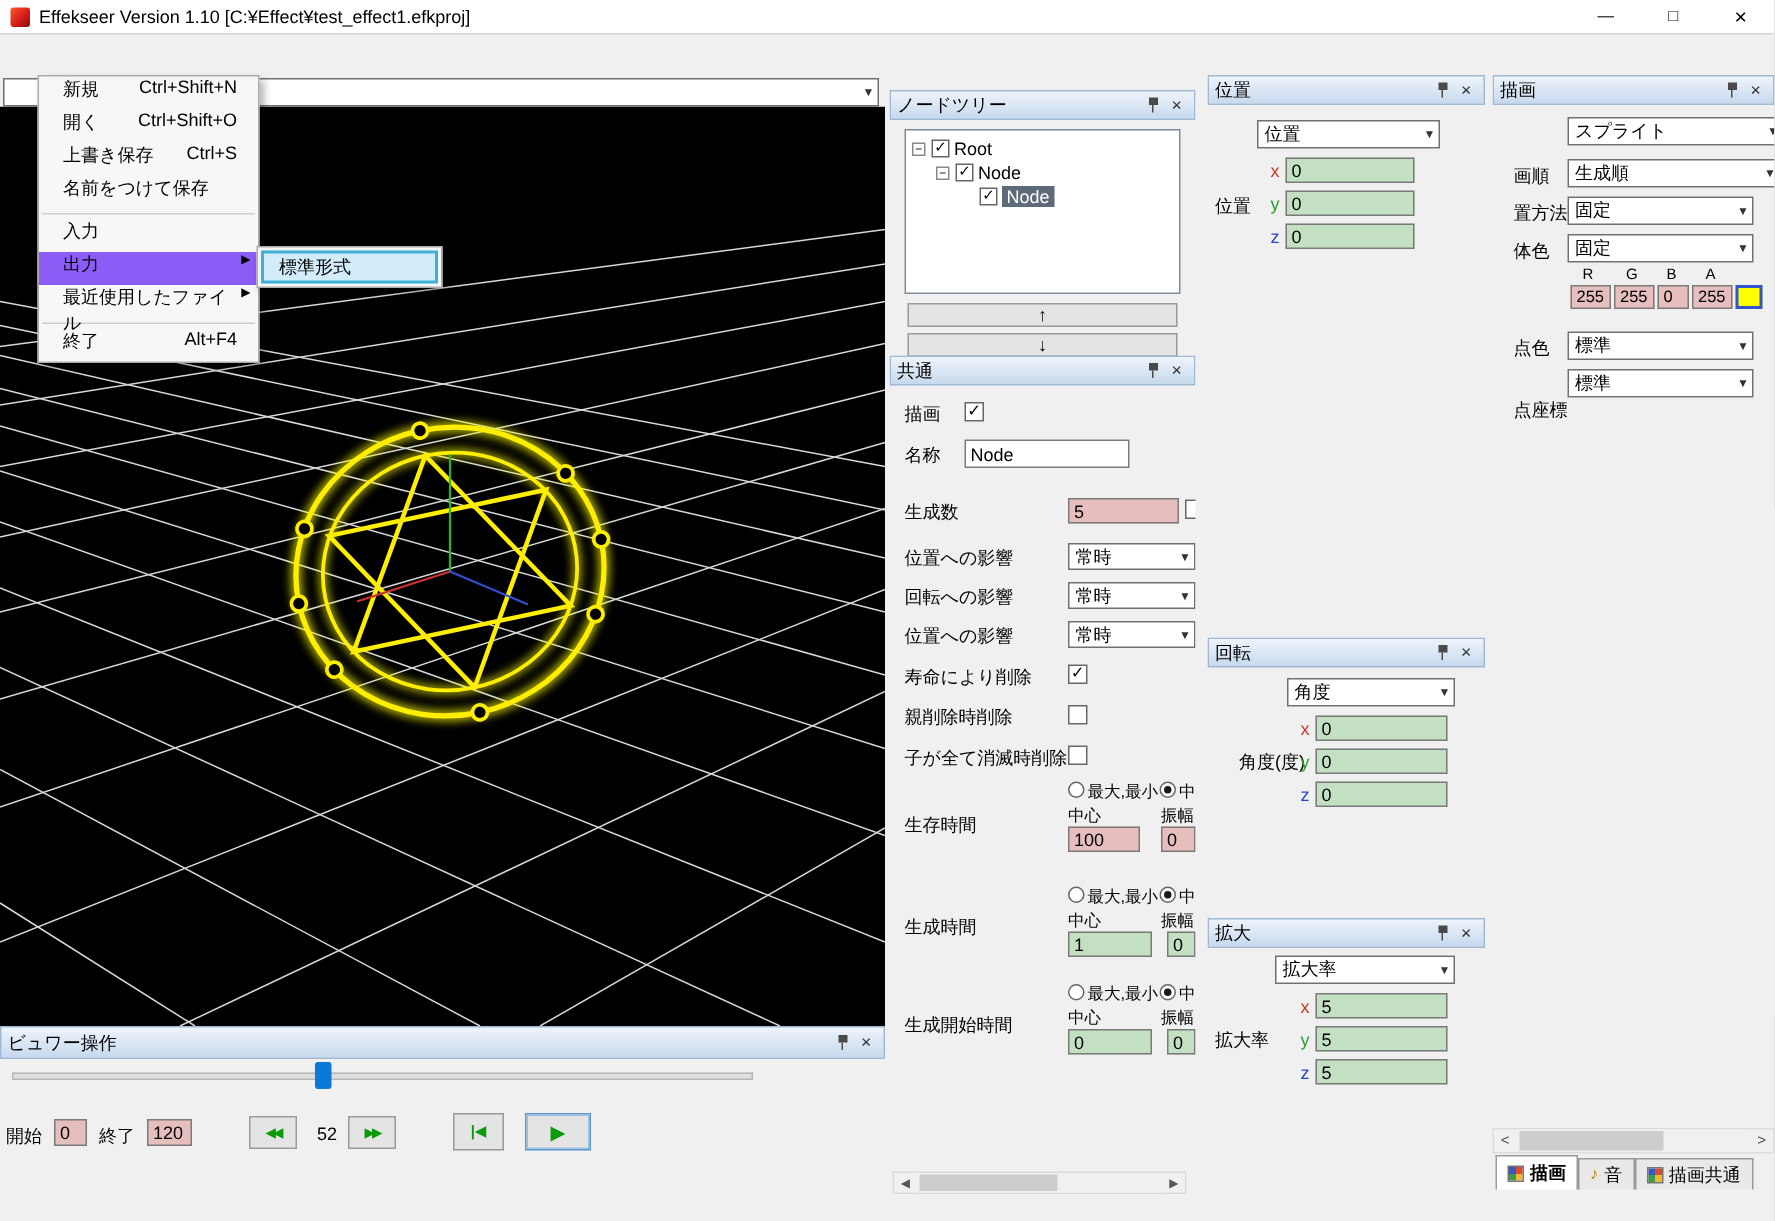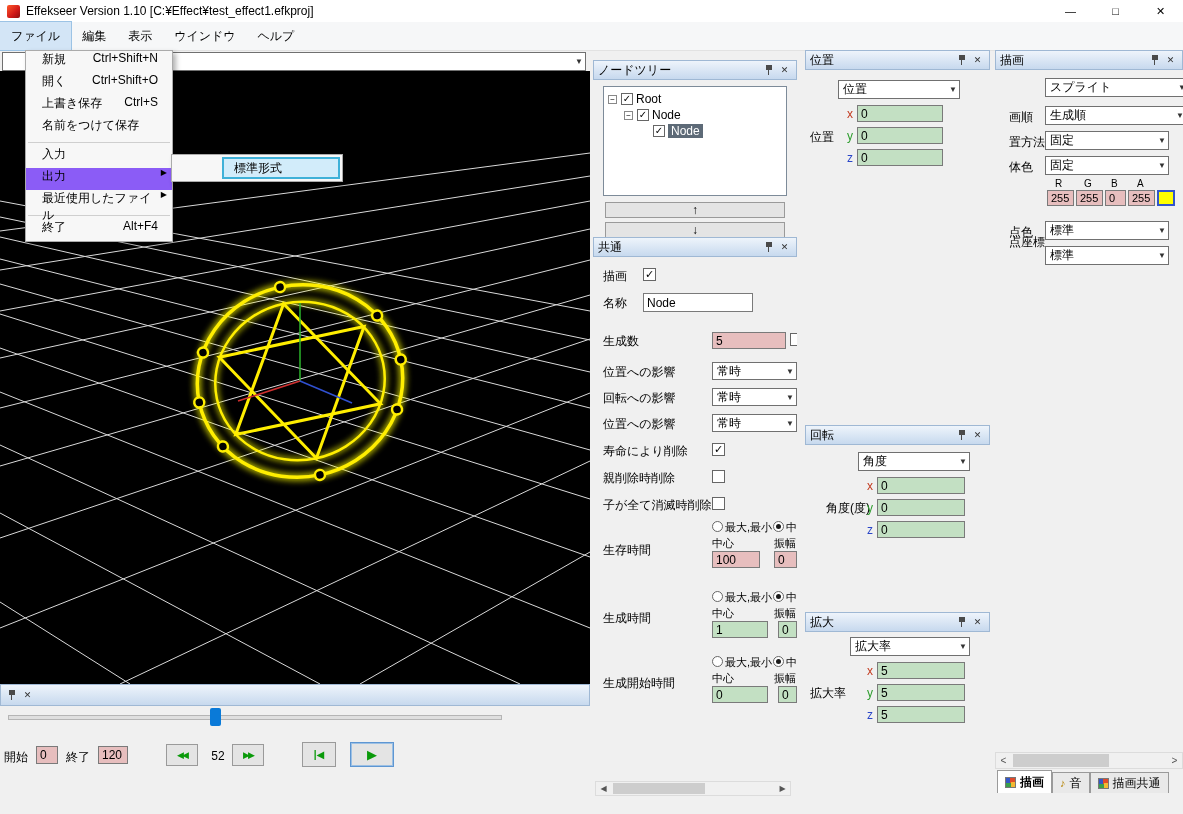--- a/index.html
+++ b/index.html
@@ -81,27 +81,20 @@
   <div class="titlebar">
     <div class="appicon"></div>
     <div class="win-title">Effekseer Version 1.10 [C:¥Effect¥test_effect1.efkproj]</div>
     <div class="winbtns">
       <div class="winbtn">—</div>
       <div class="winbtn">□</div>
       <div class="winbtn">✕</div>
     </div>
   </div>
 
-  <div class="menubar">
-    <div class="mb-item open">ファイル</div>
-    <div class="mb-item">編集</div>
-    <div class="mb-item">表示</div>
-    <div class="mb-item">ウインドウ</div>
-    <div class="mb-item">ヘルプ</div>
-  </div>
 
   <div class="combo" style="left:2px;top:52px;width:584px;height:19px;">
     <span></span>
     <span class="arr">▼</span>
   </div>
 
   <div class="abs" style="left:0;top:71px;width:590px;height:613px;">
     <svg width="590" height="613" viewBox="0 0 590 613">
       <rect width="590" height="613" fill="#000"></rect>
       <g stroke="#ffffff" stroke-width="1" opacity="0.85">
@@ -159,20 +152,21 @@
       </g>
 
       <line x1="300" y1="310" x2="300" y2="232" stroke="#2bb52b" stroke-width="1.5"></line>
       <line x1="300" y1="310" x2="238" y2="330" stroke="#d03030" stroke-width="1.5"></line>
       <line x1="300" y1="310" x2="352" y2="332" stroke="#3050d0" stroke-width="1.5"></line>
     </svg>
   </div>
 
   <div class="panel" style="left:0;top:684px;width:590px;height:130px;">
     <div class="panel-hdr" style="height:22px;">
+      <span class="ph-title">ビュワー操作</span>
       <span class="hdr-ic">
           <span class="pin"></span>
         </span>
       <span class="hdr-ic">✕</span>
     </div>
     <div class="abs" style="left:8px;top:31px;width:492px;height:3px;background:#dfdfdf;border:1px solid #b5b5b5;"></div>
     <div class="abs" style="left:210px;top:24px;width:11px;height:18px;background:#0a7ad8;border-radius:2px;"></div>
 
     <span class="lbl" style="left:4px;top:65px;">開始</span>
     <div class="field pink" style="left:36px;top:62px;width:22px;height:18px;">0</div>
@@ -403,21 +397,21 @@
     <div class="field pink" style="left:81px;top:140px;width:27px;height:16px;font-size:11px;">255</div>
     <div class="field pink" style="left:110px;top:140px;width:21px;height:16px;font-size:11px;">0</div>
     <div class="field pink" style="left:133px;top:140px;width:27px;height:16px;font-size:11px;">255</div>
     <div class="abs" style="left:162px;top:140px;width:18px;height:16px;background:#ffff00;border:2px solid #3355cc;box-sizing:border-box;"></div>
 
     <span class="lbl" style="left:14px;top:174px;">点色</span>
     <div class="combo" style="left:50px;top:171px;width:124px;height:19px;">
       <span>標準</span>
       <span class="arr">▼</span>
     </div>
-    <span class="lbl" style="left:14px;top:184px;text-align:center;">点座標</span>
+    <span class="lbl" style="left:14px;top:215px;text-align:center;">点座標</span>
     <div class="combo" style="left:50px;top:196px;width:124px;height:19px;">
       <span>標準</span>
       <span class="arr">▼</span>
     </div>
   </div>
 
   <div class="hscroll" style="left:595px;top:781px;width:196px;height:15px;">
     <span class="sc-arr">◀</span>
     <div class="sc-track">
         <div class="sc-thumb" style="left:2px;width:92px;"></div>
@@ -475,19 +469,19 @@
       <span>最近使用したファイル</span>
       <span class="sub">▶</span>
     </div>
     <div class="msep"></div>
     <div class="mi">
       <span>終了</span>
       <span class="sc">Alt+F4</span>
     </div>
   </div>
 
-  <div class="menu" style="left:171px;top:154px;width:122px;padding-left:48px;">
+  <div class="menu" style="left:171px;top:164px;width:122px;">
     <div class="smenu-item">
       <span>標準形式</span>
     </div>
   </div>
 
 </div>
 
 </body></html>

